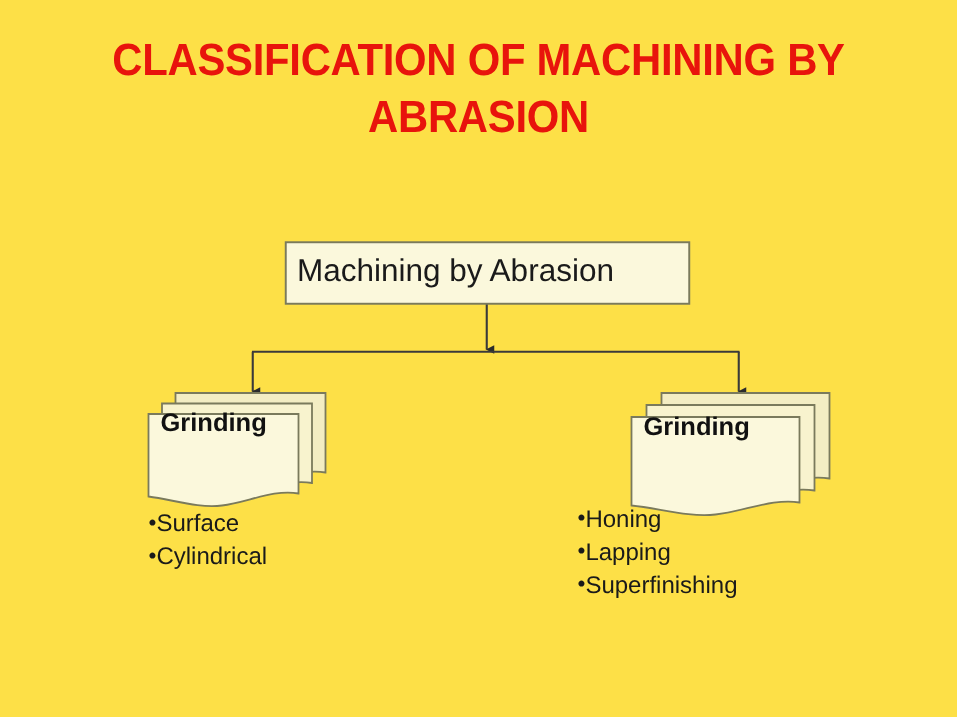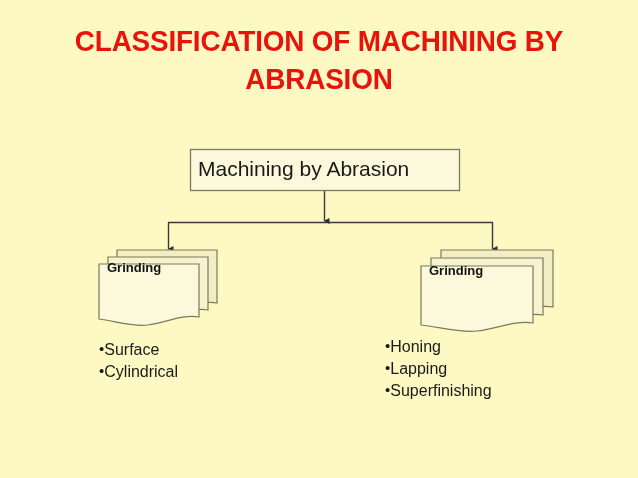--- a/index.html
+++ b/index.html
@@ -14,21 +14,21 @@
     overflow: hidden;
     font-family: "Liberation Sans", sans-serif;
     -webkit-font-smoothing: antialiased;
   }
 
   .slide {
     position: absolute;
     left: 0; top: 0;
     width: 638px;
     height: 478px;
-    background: #fef9c3;
+    background: #fde047;
   }
 
   
   .title {
     position: absolute;
     left: 36px;
     top: 22px;
     width: 566px;
     text-align: center;
     color: #E8140C;
@@ -39,40 +39,40 @@
     letter-spacing: -0.2px;
     transform: scaleX(0.93);
     transform-origin: center top;
     white-space: pre-line;
   }
 
   
   .diagram {
     position: absolute;
     left: 0;
-    top: 0;
+    top: 12px;
     width: 638px;
     height: 338px;
   }
   .diagram svg {
     display: block;
   }
 
   
   .node-label-top {
     font-family: "Liberation Sans", sans-serif;
     font-size: 21px;
     font-weight: normal;
     color: #1a1a1a;
     line-height: 1;
     white-space: nowrap;
   }
   .node-label-stack {
     font-family: "Liberation Sans", sans-serif;
-    font-size: 13px;
+    font-size: 17px;
     font-weight: bold;
     color: #111111;
     line-height: 1;
     white-space: nowrap;
   }
 
   
   .bullets {
     position: absolute;
     font-family: "Liberation Sans", sans-serif;

